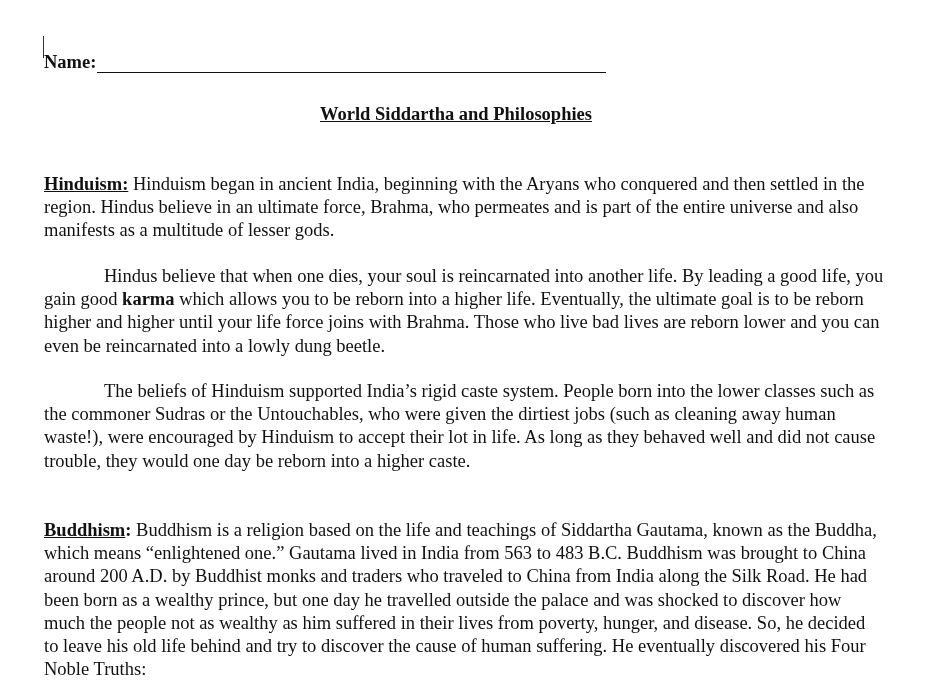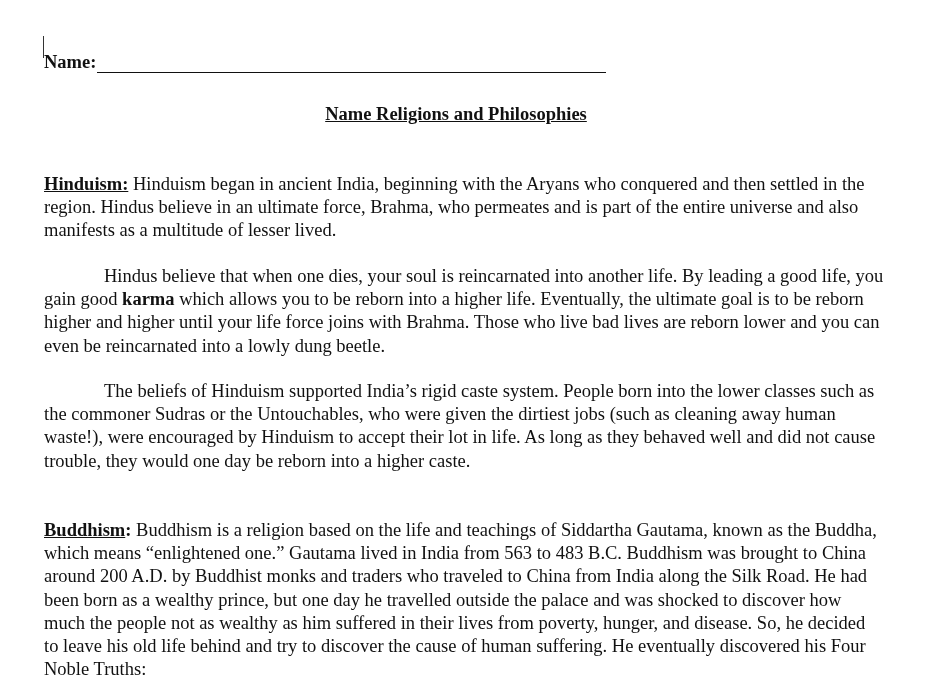--- a/index.html
+++ b/index.html
@@ -27,21 +27,21 @@
   </style>
 </head>
 <body>
 
 <div class="cursor"></div>
 <div class="name-line">
   <span>Name:</span>
   <span class="blank"></span>
 </div>
 
-<div class="title">Name Religions and Philosophies</div>
+<div class="title">World Siddartha and Philosophies</div>
 
-<p class="para" style="top:173px"><span class="lead">Hinduism:</span><span> Hinduism began in ancient India, beginning with the Aryans who conquered and then settled in the region.  Hindus believe in an ultimate force, Brahma, who permeates and is part of the entire universe and also manifests as a multitude of lesser lived.</span></p>
+<p class="para" style="top:173px"><span class="lead">Hinduism:</span><span> Hinduism began in ancient India, beginning with the Aryans who conquered and then settled in the region.  Hindus believe in an ultimate force, Brahma, who permeates and is part of the entire universe and also manifests as a multitude of lesser gods.</span></p>
 
 <p class="para indent" style="top:265px"><span>Hindus believe that when one dies, your soul is reincarnated into another life. By leading a good life, you gain good </span><b>karma</b><span> which allows you to be reborn into a higher life. Eventually, the ultimate goal is to be reborn higher and higher until your life force joins with Brahma.  Those who live bad lives are reborn lower and you can even be reincarnated into a lowly dung beetle.</span></p>
 
 <p class="para indent" style="top:380px"><span>The beliefs of Hinduism supported India’s rigid caste system. People born into the lower classes such as the commoner Sudras or the Untouchables, who were given the dirtiest jobs (such as cleaning away human waste!), were encouraged by Hinduism to accept their lot in life. As long as they behaved well and did not cause trouble, they would one day be reborn into a higher caste.</span></p>
 
 <p class="para" style="top:519px"><span class="lead">Buddhism</span><b>:</b><span> Buddhism is a religion based on the life and teachings of Siddartha Gautama, known as the Buddha, which means “enlightened one.”  Gautama lived in India from 563 to 483 B.C.  Buddhism was brought to China around 200 A.D. by Buddhist monks and traders who traveled to China from India along the Silk Road. He had been born as a wealthy prince, but one day he travelled outside the palace and was shocked to discover how much the people not as wealthy as him suffered in their lives from poverty, hunger, and disease.  So, he decided to leave his old life behind and try to discover the cause of human suffering.  He eventually discovered his Four Noble Truths:</span></p>
 
 </body></html>

